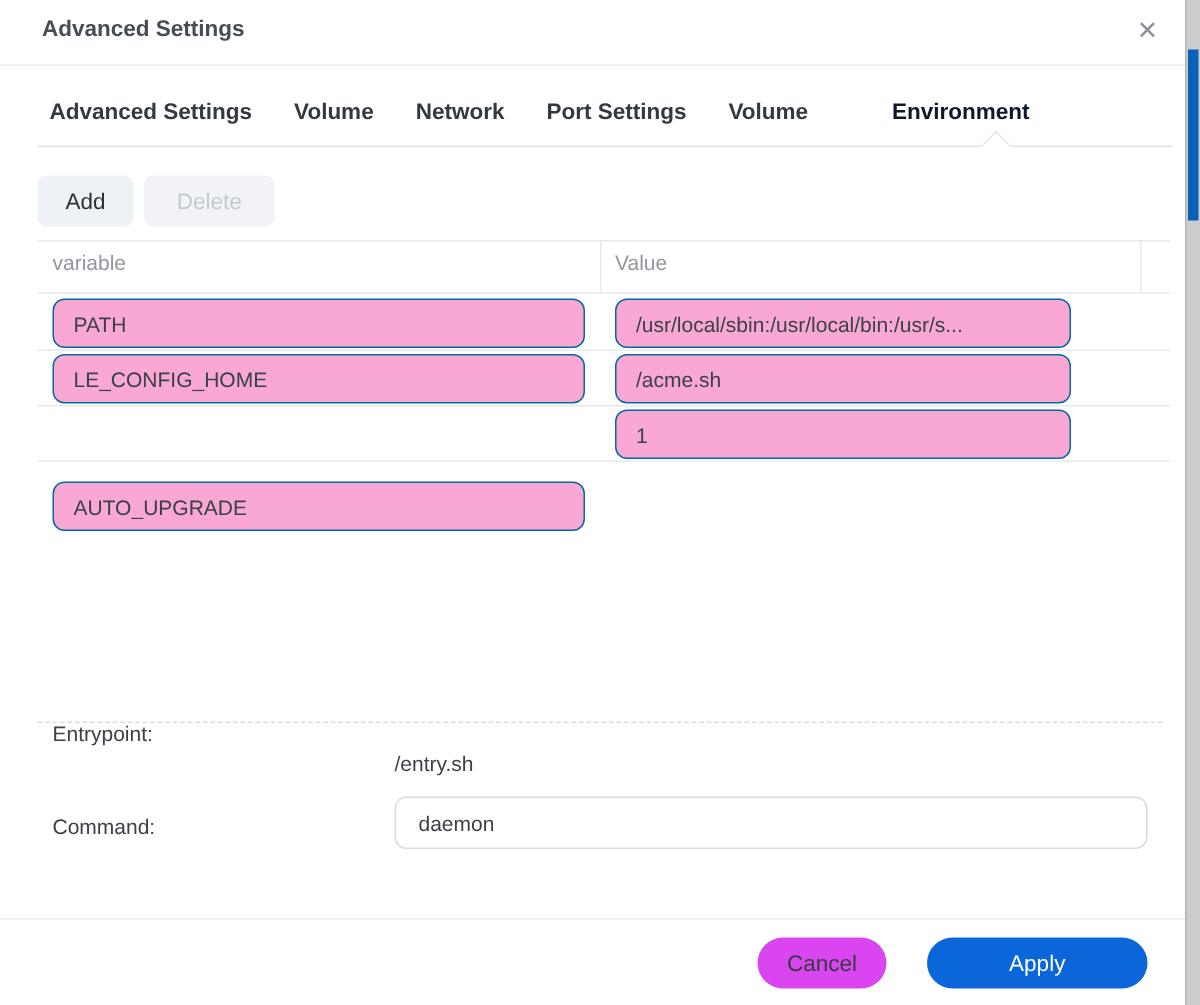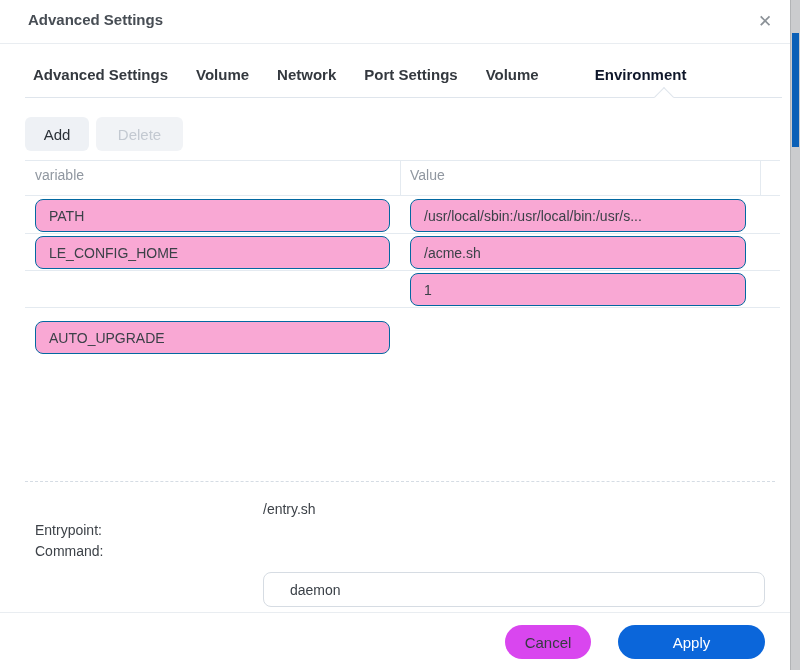--- a/index.html
+++ b/index.html
@@ -38,31 +38,31 @@
 
   
   .tline { position:absolute; left:25px; width:755px; height:1px; background:#e4eaf0; }
   .vline { position:absolute; width:1px; background:#e4eaf0; }
   .col-header { position:absolute; top:167px; font-size:14px; color:#9097a0; }
 
   .cell-input { position:absolute; height:33px; border:1px solid #0369a1; border-radius:8px;
                 background:#f9a8d4; font-family:inherit; font-size:14px; color:#3b4148;
                 padding:0 13px; outline:none; text-overflow:ellipsis; }
   .var-col { left:35px; width:355px; }
-  .val-col { left:410px; width:336px; }
+  .val-col { left:410px; width:304px; }
 
   
   .section-heading { position:absolute; left:35px; top:452px; font-size:16px; color:#0d87e8; }
   .dashed-div { position:absolute; top:481px; left:25px; width:750px;
                 border-top:1px dashed #d5dce4; height:0; }
   .field-label { position:absolute; left:35px; font-size:14px; color:#3d4248; }
   .static-value { position:absolute; left:263px; font-size:14px; color:#3d4248; }
   .command-input { position:absolute; left:263px; top:531px; width:502px; height:35px;
                    border:1px solid #d6dce3; border-radius:8px; font-family:inherit;
-                   font-size:14px; color:#3b4148; padding:0 26px; outline:none; background:#fff;margin-top:41px; }
+                   font-size:14px; color:#3b4148; padding:0 15px; outline:none; background:#fff; }
 
   
   .footer-div { top:612px; left:0; width:790px; }
   .pill { position:absolute; top:625px; height:34px; border:none; border-radius:17px;
           font-family:inherit; font-size:15px; cursor:pointer;
           display:flex; align-items:center; justify-content:center; }
   .btn-cancel { left:505px; width:86px; background:#d946ef; color:#363b41; }
   .btn-apply { left:618px; width:147px; background:#0b66da; color:#ffffff; }
 </style>
 </head>
@@ -112,21 +112,21 @@
   <div class="tline" style="top:270px"></div>
 
   <div>
     <input class="cell-input var-col" style="top: 273px; margin-top: 48px;" value="AUTO_UPGRADE">
     <input class="cell-input val-col" style="top: 273px;" value="1">
   </div>
   <div class="tline" style="top:307px"></div>
 
   <div class="dashed-div"></div>
 
-  <div class="field-label" style="top:522px">Entrypoint:</div>
+  <div class="field-label" style="top:481px">Entrypoint:</div>
   <div class="static-value" style="top:501px">/entry.sh</div>
 
   <div class="field-label" style="top:543px">Command:</div>
   <input class="command-input" value="daemon" style="">
 
   <div class="divider footer-div"></div>
   <button class="pill btn-cancel">Cancel</button>
   <button class="pill btn-apply">Apply</button>
 
 </div>

